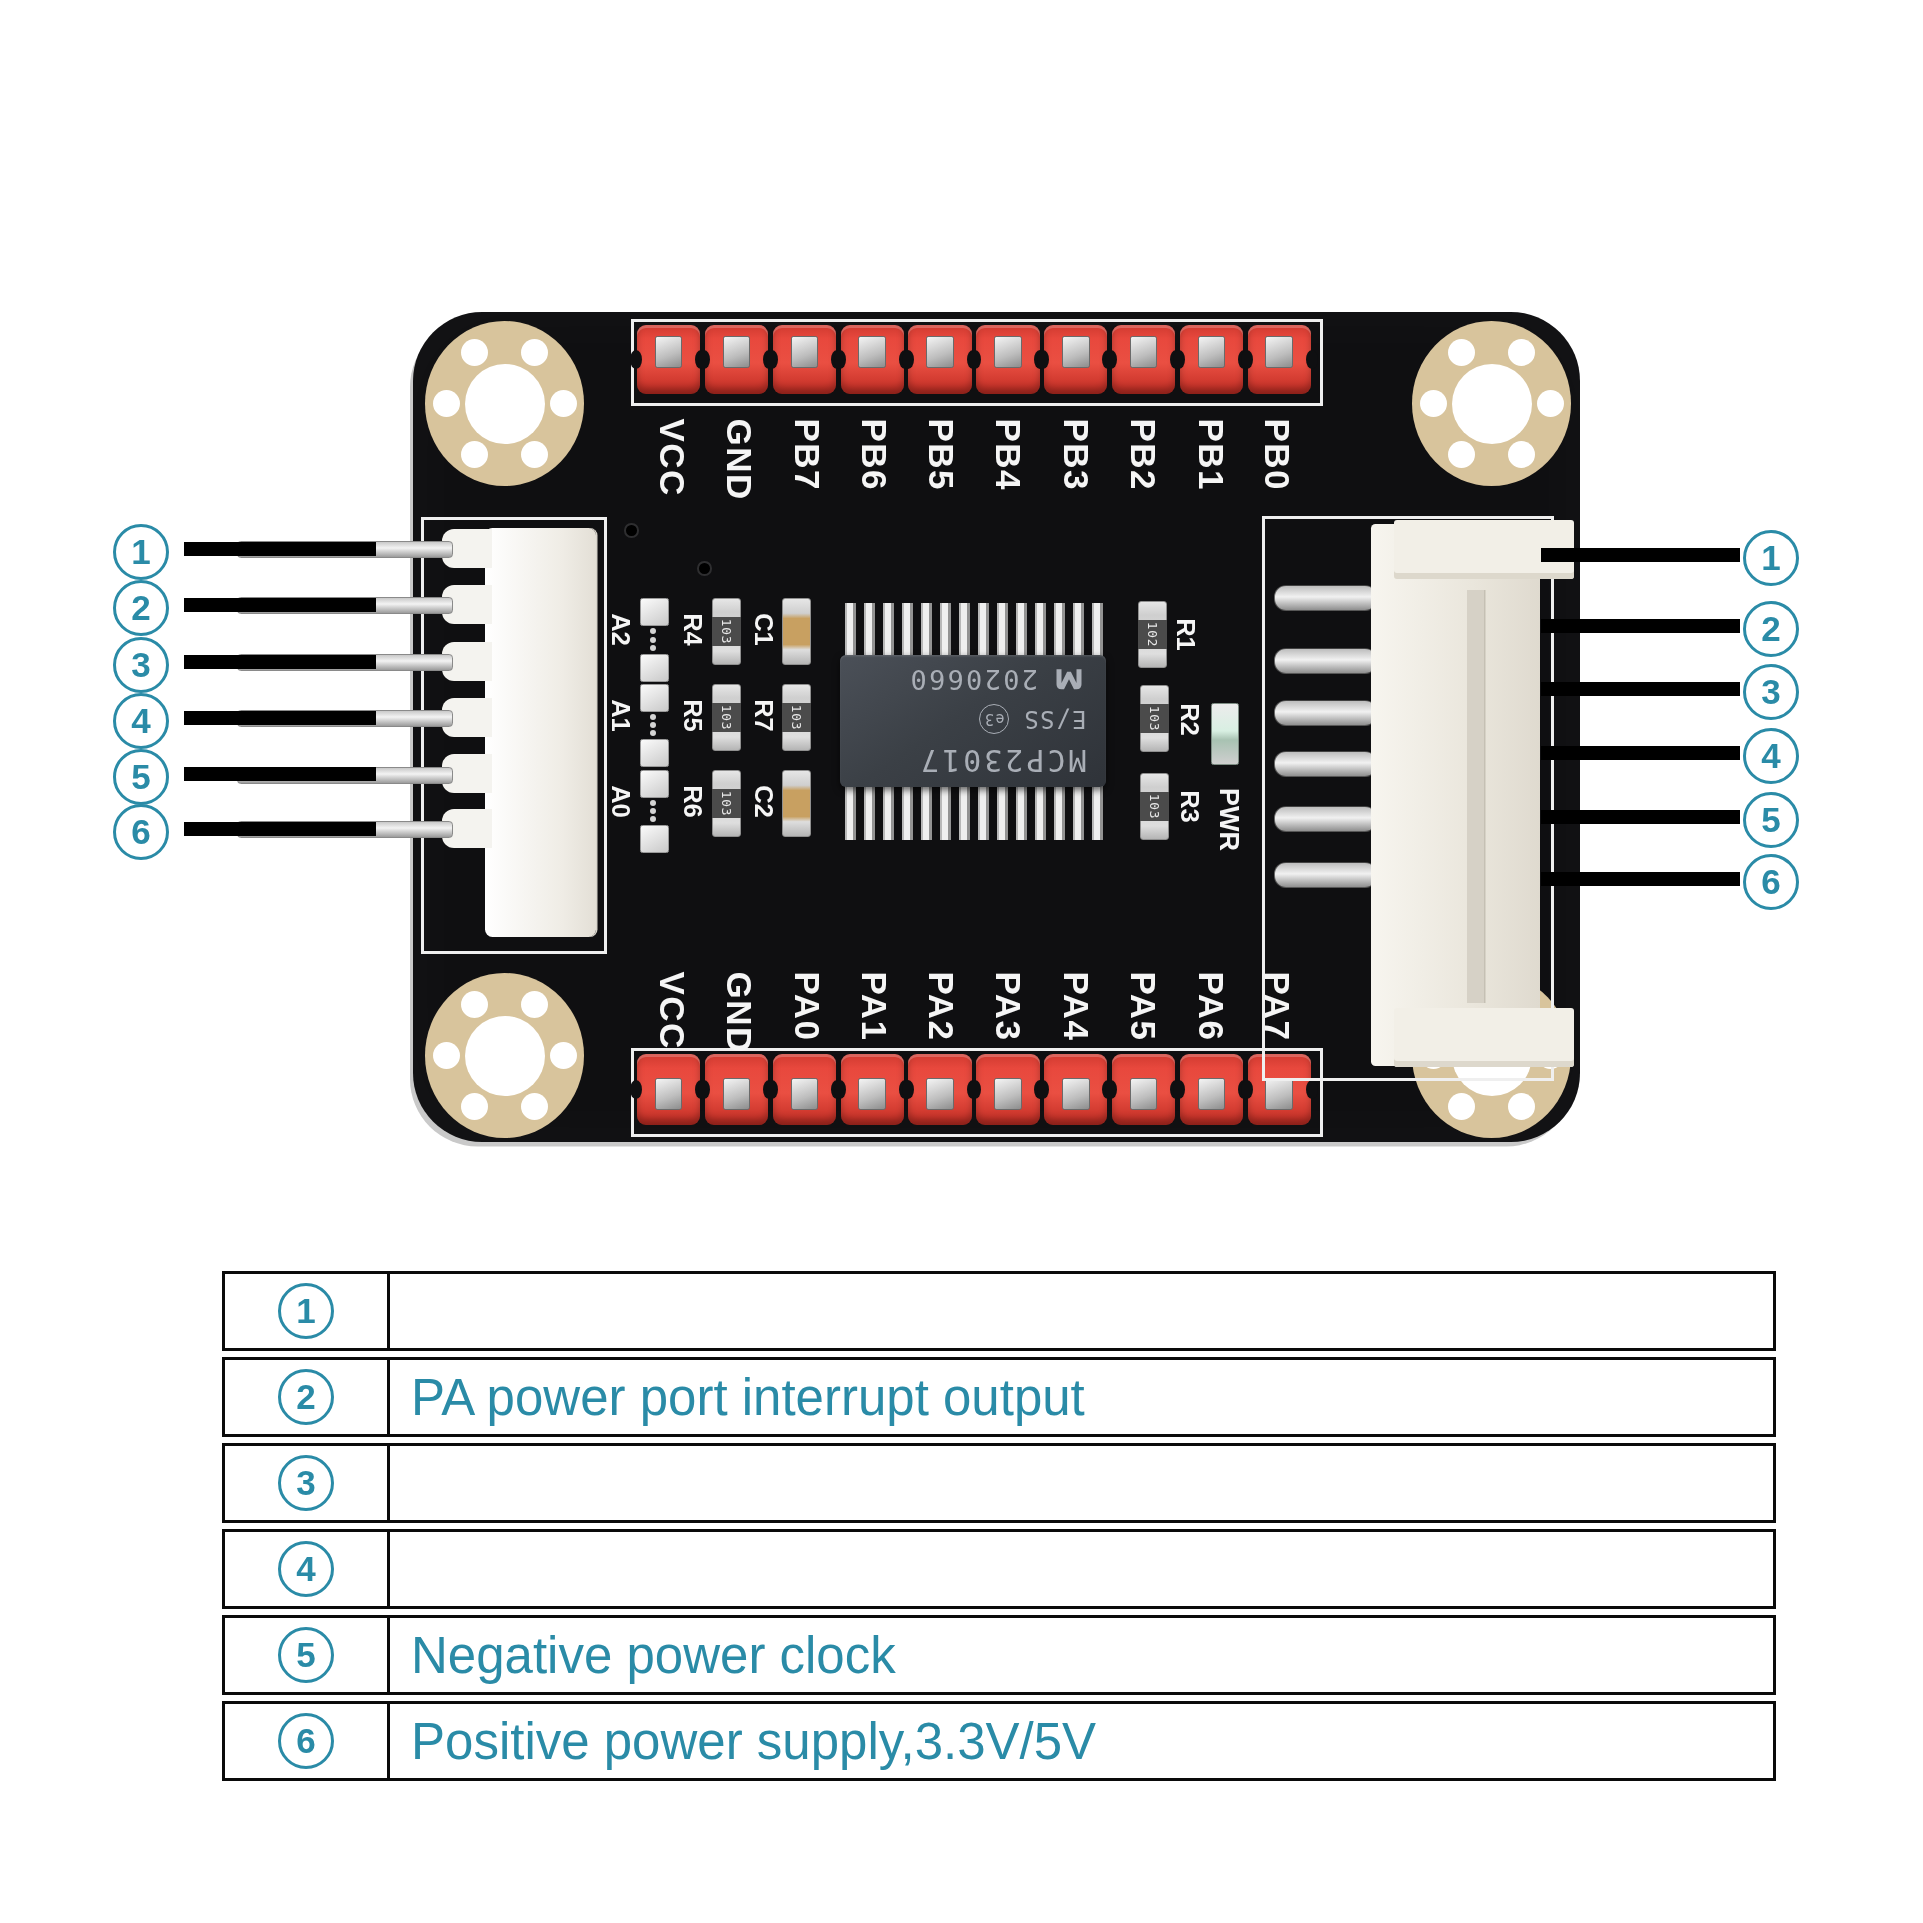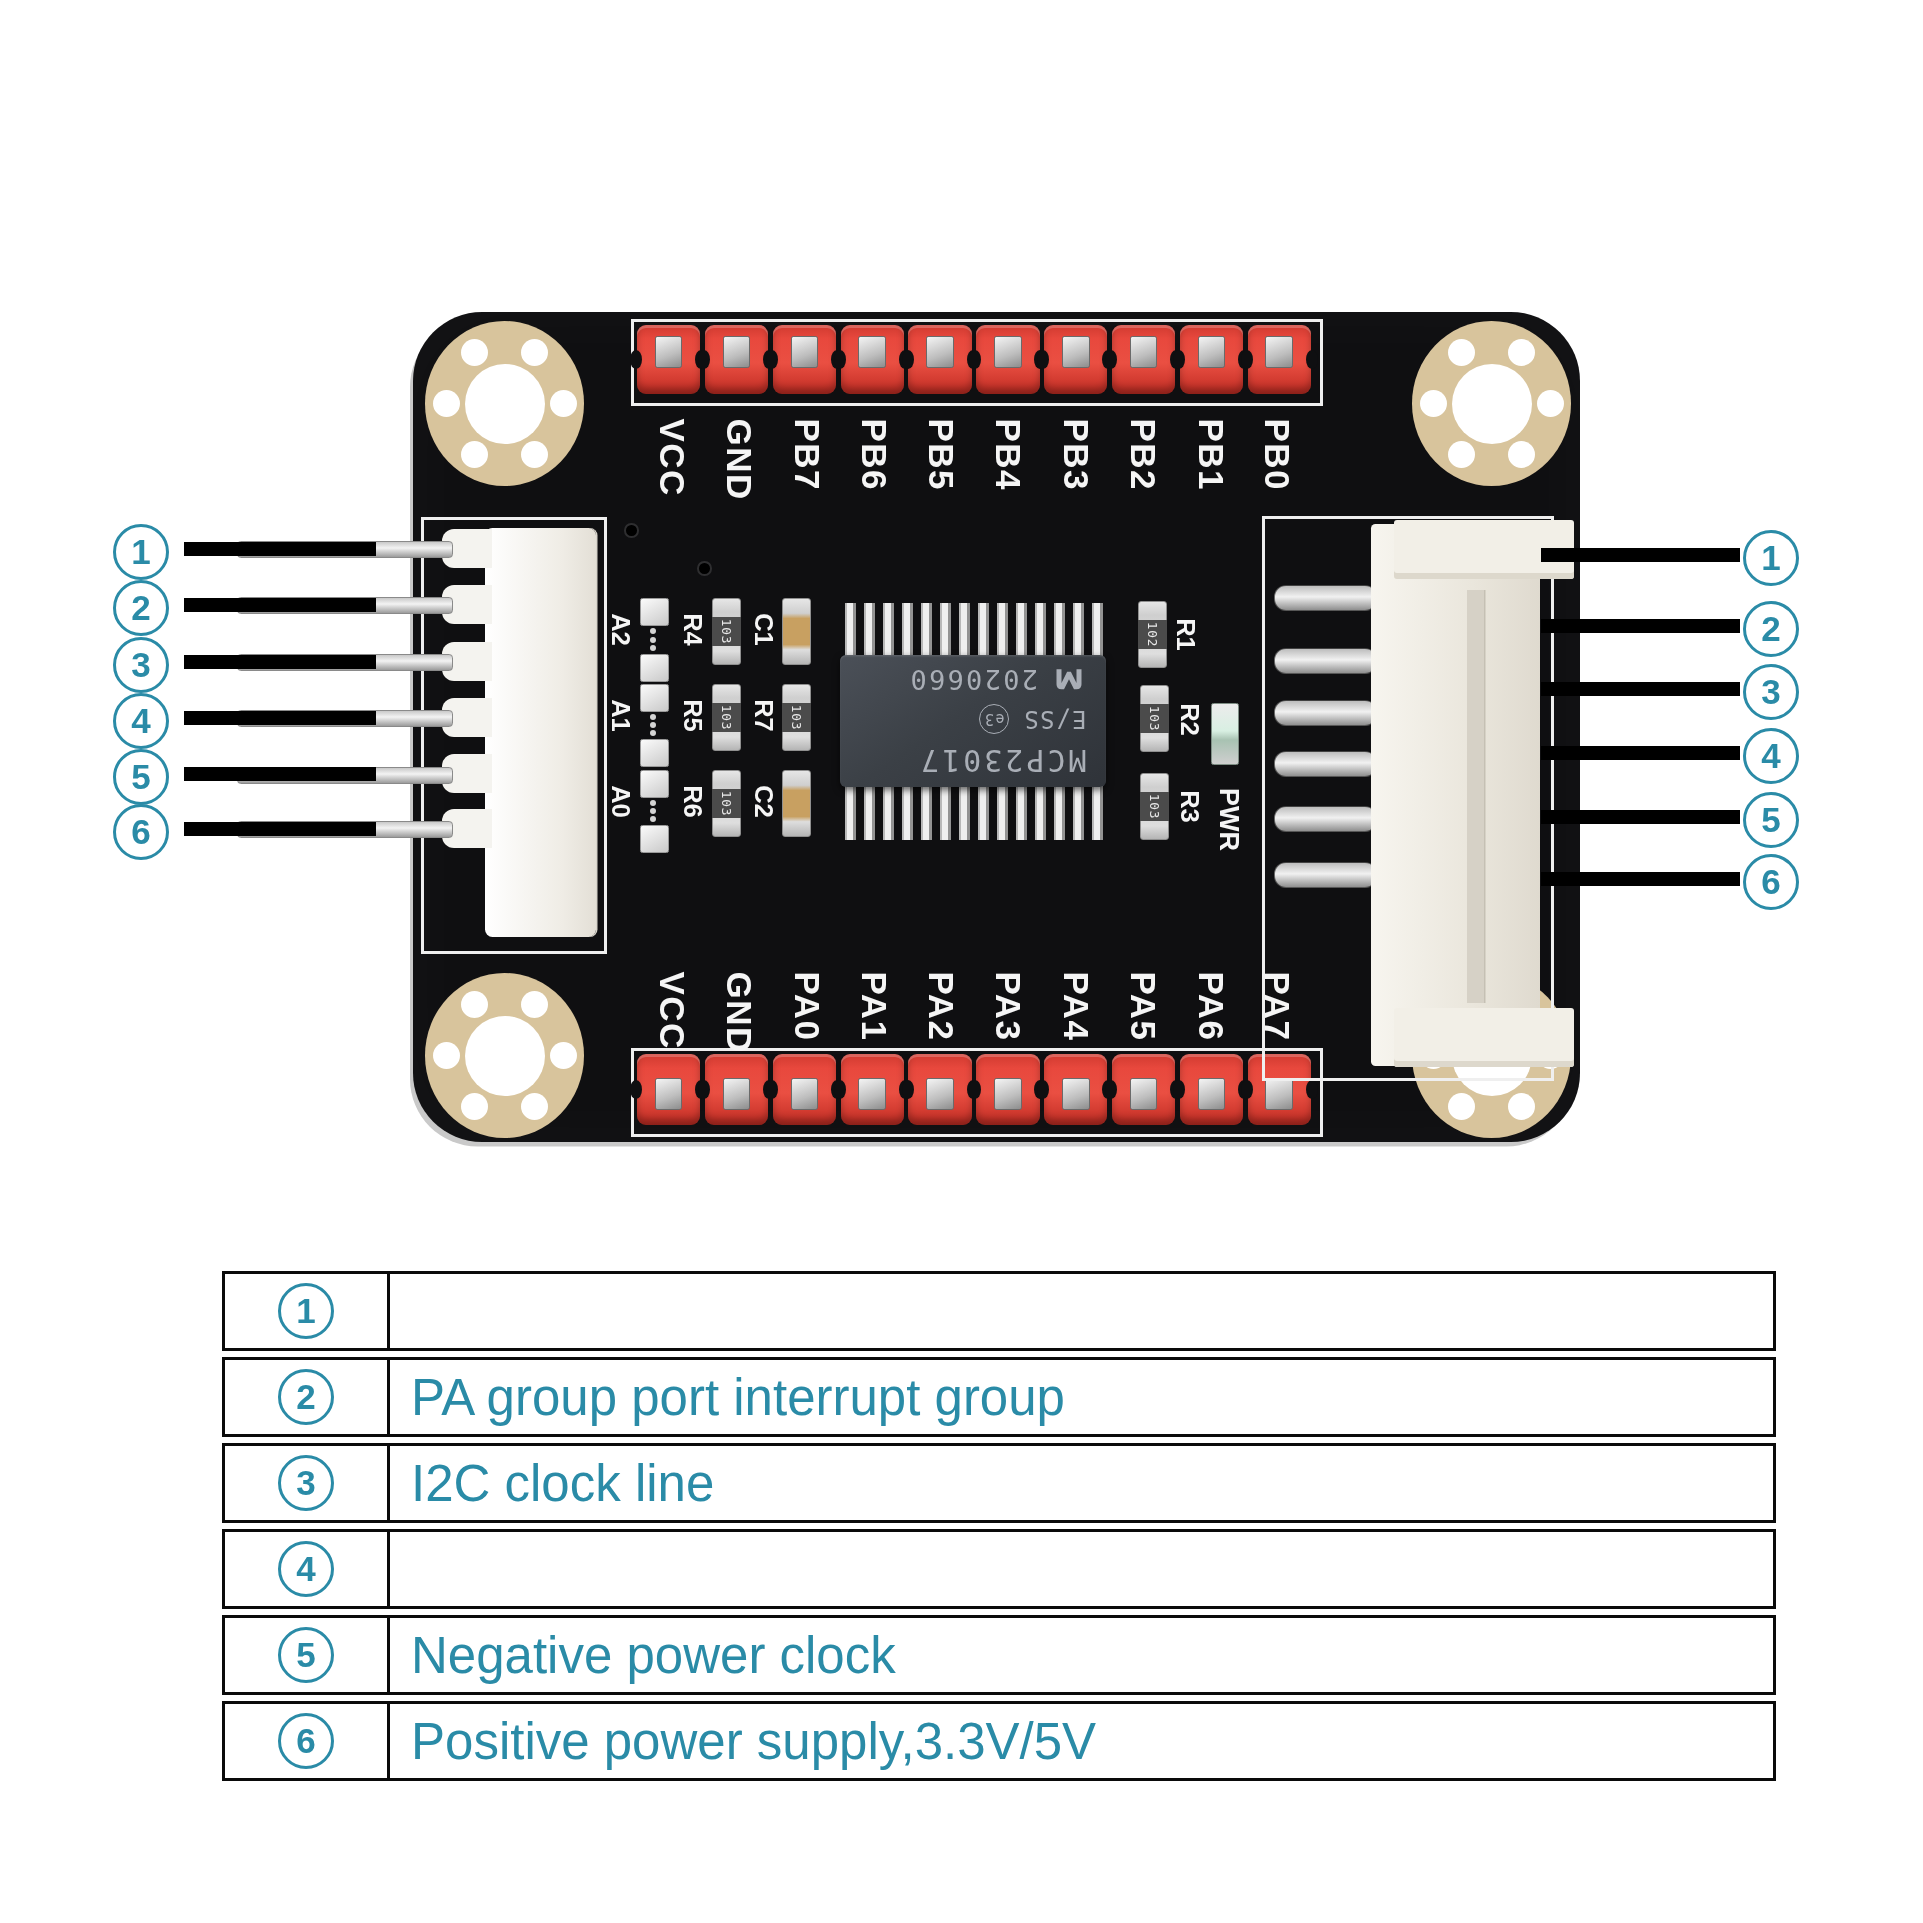--- a/index.html
+++ b/index.html
@@ -376,27 +376,26 @@
   <div class="ref-table">
     <div class="trow">
       <div class="tnum">
           <div class="ccirc">1</div>
         </div>
     </div>
     <div class="trow">
       <div class="tnum">
           <div class="ccirc">2</div>
         </div>
-      <div class="tdesc">PA group port interrupt group</div>
+      <div class="tdesc">PA power port interrupt output</div>
     </div>
     <div class="trow">
       <div class="tnum">
           <div class="ccirc">3</div>
         </div>
-      <div class="tdesc">I2C clock line</div>
     </div>
     <div class="trow">
       <div class="tnum">
           <div class="ccirc">4</div>
         </div>
     </div>
     <div class="trow">
       <div class="tnum">
           <div class="ccirc">5</div>
         </div>

